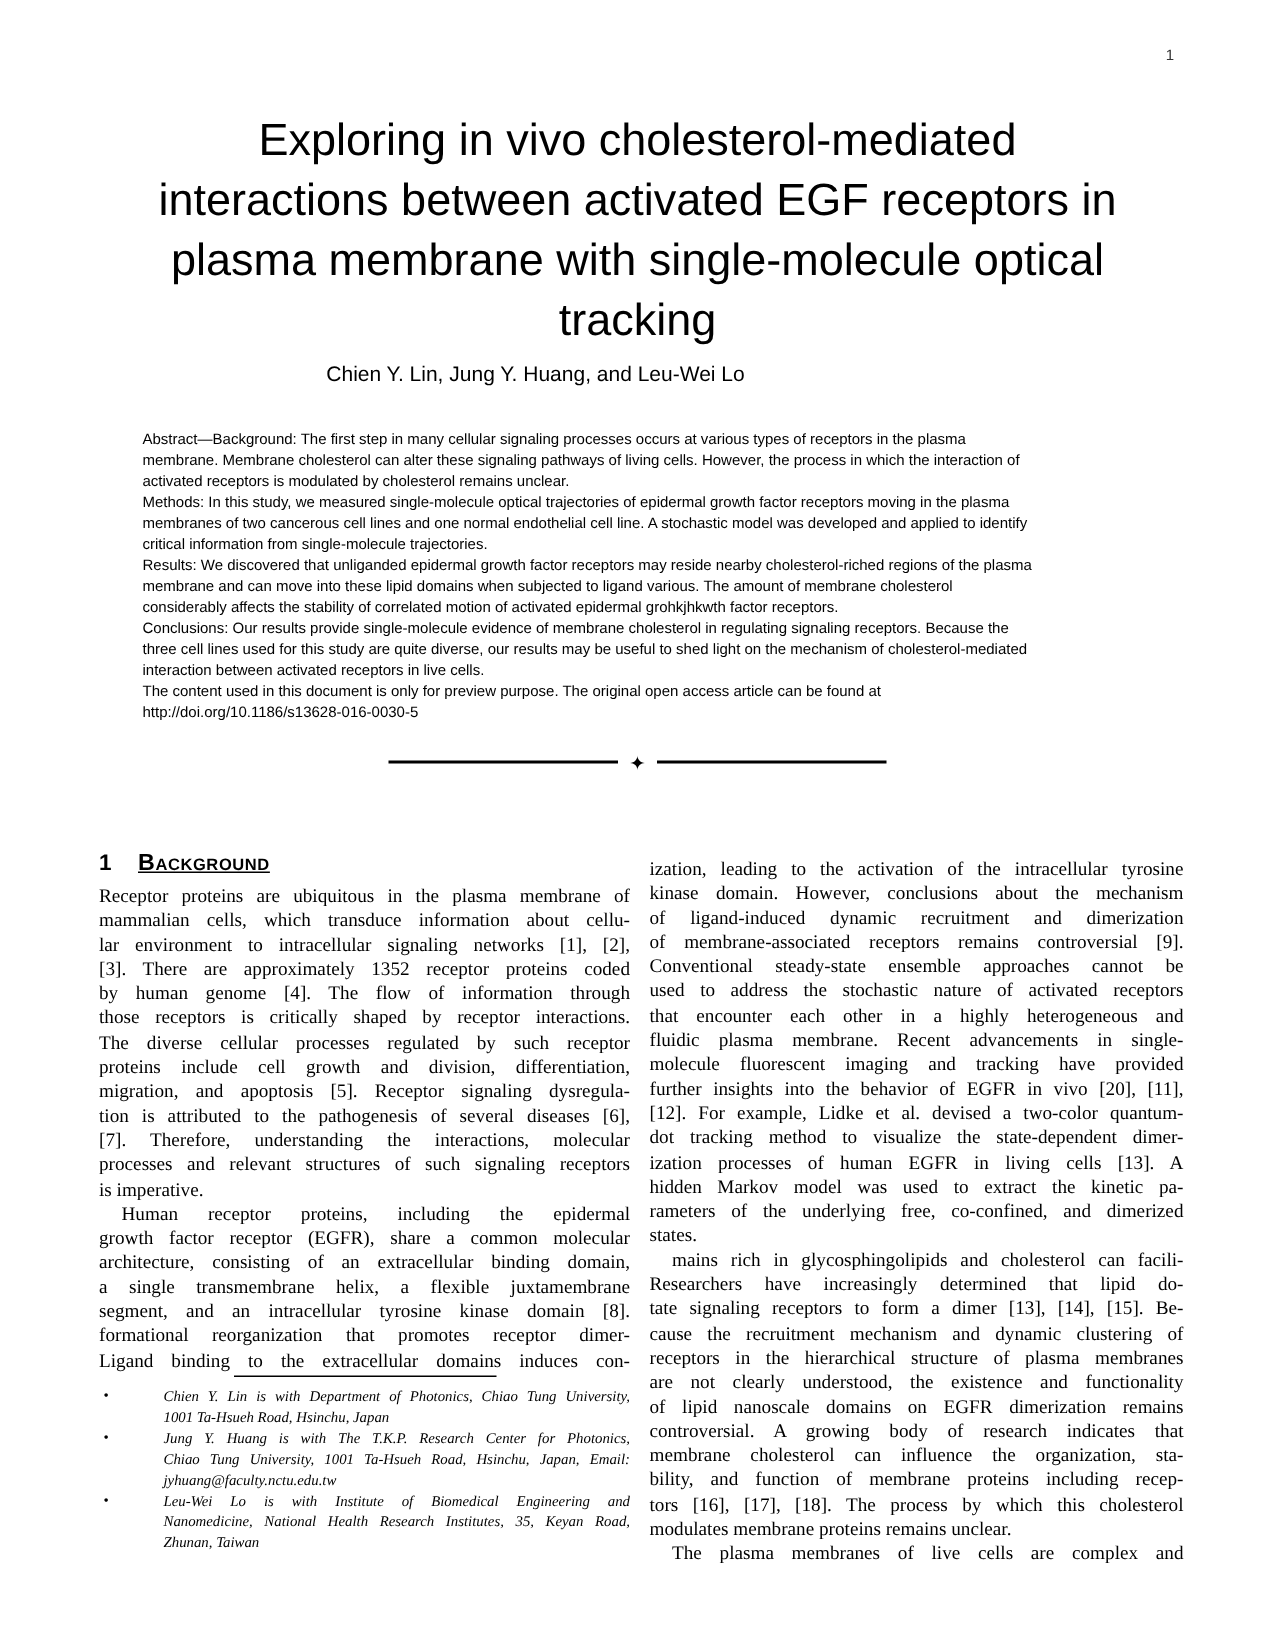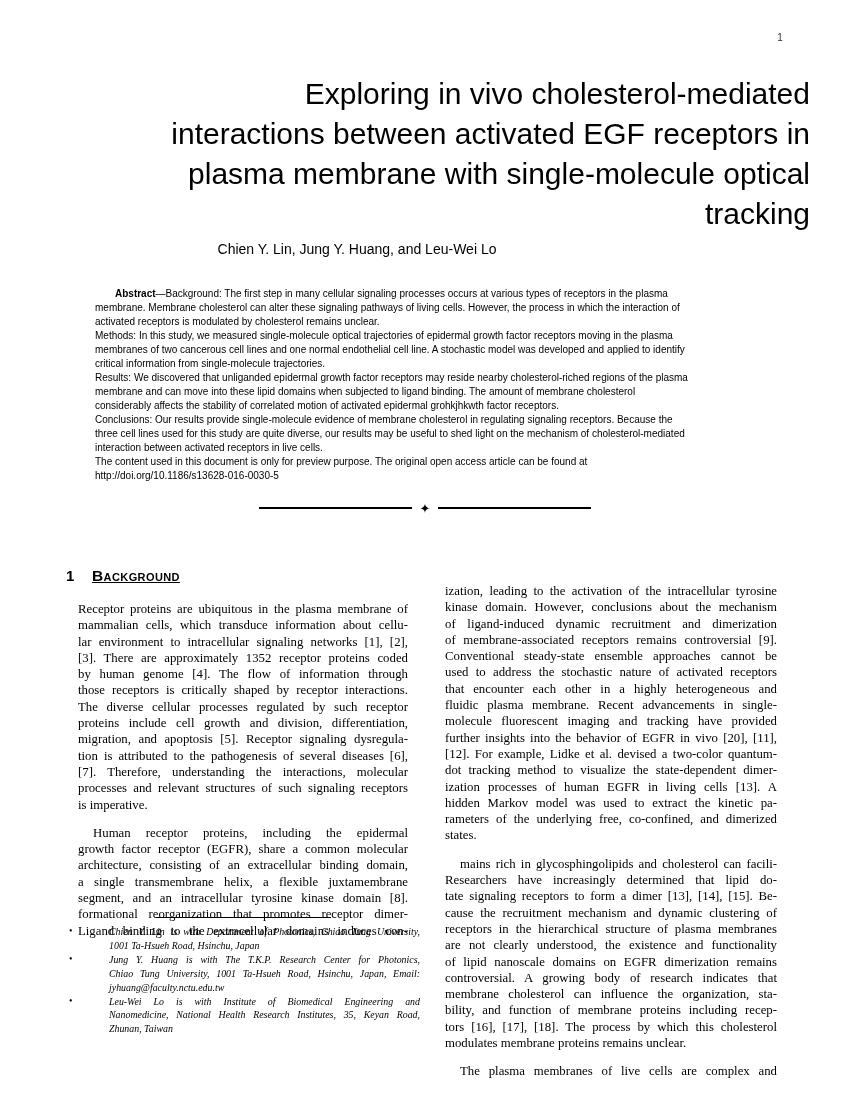--- a/index.html
+++ b/index.html
@@ -1,39 +1,39 @@
 <!DOCTYPE html>
 <html><head>
 <meta charset="utf-8">
 <style>
   html,body{margin:0;padding:0;background:#fff;}
   .page{position:relative;width:850px;height:1100px;background:#fff;color:#000;overflow:hidden;
         font-family:"Liberation Serif",serif;}
   .pagenum{position:absolute;top:32px;left:770px;width:20px;text-align:center;
            font:400 10px "Liberation Sans",sans-serif;color:#333;}
   .title-block{position:absolute;top:74px;left:40px;width:770px;}
-  .title-line{text-align:right;font:400 30px "Liberation Sans",sans-serif;line-height:40px;}
+  .title-line{text-align:center;font:400 30px "Liberation Sans",sans-serif;line-height:40px;}
   .authors{position:absolute;top:241px;left:0;width:714px;text-align:center;
            font:400 14px "Liberation Sans",sans-serif;}
   .abstract{position:absolute;top:287px;left:95px;width:680px;
             font:400 10px "Liberation Sans",sans-serif;}
   .aline{line-height:14px;white-space:nowrap;}
-  .ab-label{font-weight:700;margin-left:20px;}
+  .ab-label{font-weight:400;}
   .divider{position:absolute;top:500px;left:0;width:850px;height:16px;
            display:flex;align-items:center;justify-content:center;gap:8px;}
   .dline{display:inline-block;width:153px;height:1.4px;background:#000;}
   .dstar{font-size:13px;line-height:1;}
   .sec-heading{position:absolute;top:567px;left:66px;
                font-family:"Liberation Sans",sans-serif;font-weight:700;}
   .sec-num{display:inline-block;width:26px;font-size:15px;}
   .sec-title{font-size:15.5px;font-variant:small-caps;letter-spacing:.4px;text-decoration:underline;}
   .col{position:absolute;font-size:12.8px;}
   .col-left{top:589px;left:66px;width:354px;}
   .col-right{top:571px;left:433px;width:356px;}
-  .para{margin:12px;}
+  .para{margin:0;}
   .bline{line-height:16.3px;text-align:justify;text-align-last:justify;}
   .bline.pl{text-align-last:left;}
   .para.ind .bline:first-child{text-indent:15px;}
   .footnotes{position:absolute;top:917px;left:66px;width:354px;}
   .fnrule{width:175px;height:1px;background:#000;margin:0 auto 7px auto;}
   .fnote{position:relative;padding-left:19px;font-style:italic;font-size:9.9px;}
   .fbullet{position:absolute;left:3px;top:0;font-style:normal;font-size:10px;}
   .fline{line-height:13.9px;text-align:justify;text-align-last:justify;margin-left:24px;}
   .fline.pl{text-align-last:left;}
 </style>
@@ -55,21 +55,21 @@
 
   <div class="abstract">
     <div class="aline"><b class="ab-label">Abstract</b><span>—Background: The first step in many cellular signaling processes occurs at various types of receptors in the plasma</span></div>
     <div>
         <div class="aline">membrane. Membrane cholesterol can alter these signaling pathways of living cells. However, the process in which the interaction of</div>
         <div class="aline">activated receptors is modulated by cholesterol remains unclear.</div>
         <div class="aline">Methods: In this study, we measured single-molecule optical trajectories of epidermal growth factor receptors moving in the plasma</div>
         <div class="aline">membranes of two cancerous cell lines and one normal endothelial cell line. A stochastic model was developed and applied to identify</div>
         <div class="aline">critical information from single-molecule trajectories.</div>
         <div class="aline">Results: We discovered that unliganded epidermal growth factor receptors may reside nearby cholesterol-riched regions of the plasma</div>
-        <div class="aline">membrane and can move into these lipid domains when subjected to ligand binding. The amount of membrane cholesterol</div>
+        <div class="aline">membrane and can move into these lipid domains when subjected to ligand various. The amount of membrane cholesterol</div>
         <div class="aline">considerably affects the stability of correlated motion of activated epidermal grohkjhkwth factor receptors.</div>
         <div class="aline">Conclusions: Our results provide single-molecule evidence of membrane cholesterol in regulating signaling receptors. Because the</div>
         <div class="aline">three cell lines used for this study are quite diverse, our results may be useful to shed light on the mechanism of cholesterol-mediated</div>
         <div class="aline">interaction between activated receptors in live cells.</div>
         <div class="aline">The content used in this document is only for preview purpose. The original open access article can be found at</div>
         <div class="aline">http://doi.org/10.1186/s13628-016-0030-5</div>
       </div>
   </div>
 
   <div class="divider">

